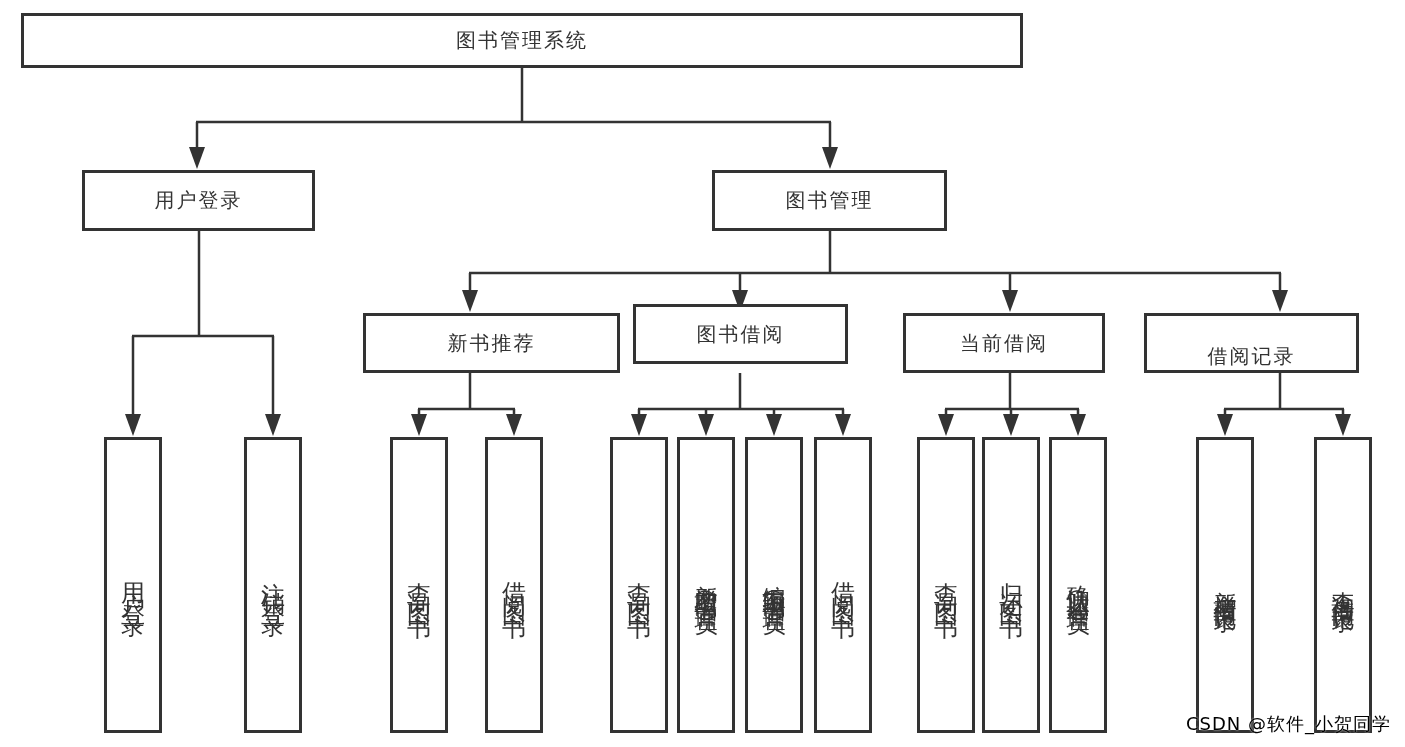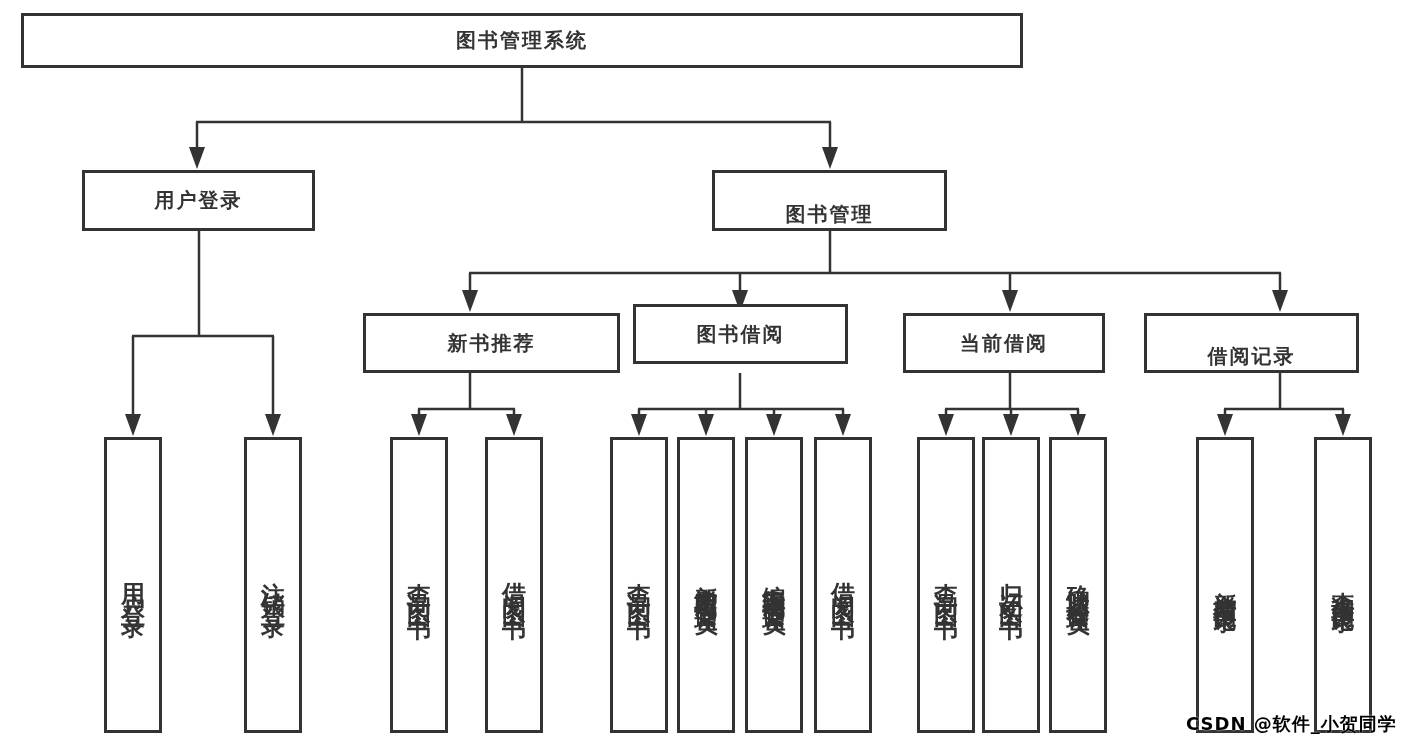--- a/index.html
+++ b/index.html
@@ -7,21 +7,20 @@
     padding: 0;
     background: #ffffff;
     font-family: "DejaVu Sans", "Liberation Sans", sans-serif;
   }
   #canvas {
     position: relative;
     width: 1405px;
     height: 747px;
     background: #ffffff;
     overflow: hidden;
-    font-weight: bold;
   }
   #connectors {
     position: absolute;
     left: 0;
     top: 0;
     z-index: 1;
   }
   .node {
     position: absolute;
     box-sizing: border-box;
@@ -154,21 +153,21 @@
     <use href="#arrowhead" x="1343" y="436"></use>
   </svg>
 
   <div class="node" style="left:21px; top:13px; width:1002px; height:55px;">
     <span>图书管理系统</span>
   </div>
 
   <div class="node" style="left:82px; top:170px; width:233px; height:61px;">
     <span>用户登录</span>
   </div>
-  <div class="node" style="left:712px; top:170px; width:235px; height:61px;align-items:flex-end;">
+  <div class="node" style="left:712px; top:170px; width:235px; height:61px;">
     <span>图书管理</span>
   </div>
 
   <div class="node" style="left:363px; top:313px; width:257px; height:60px;">
     <span>新书推荐</span>
   </div>
   <div class="node" style="left:633px; top:304px; width:215px; height:60px;">
     <span>图书借阅</span>
   </div>
   <div class="node" style="left:903px; top:313px; width:202px; height:60px;">

